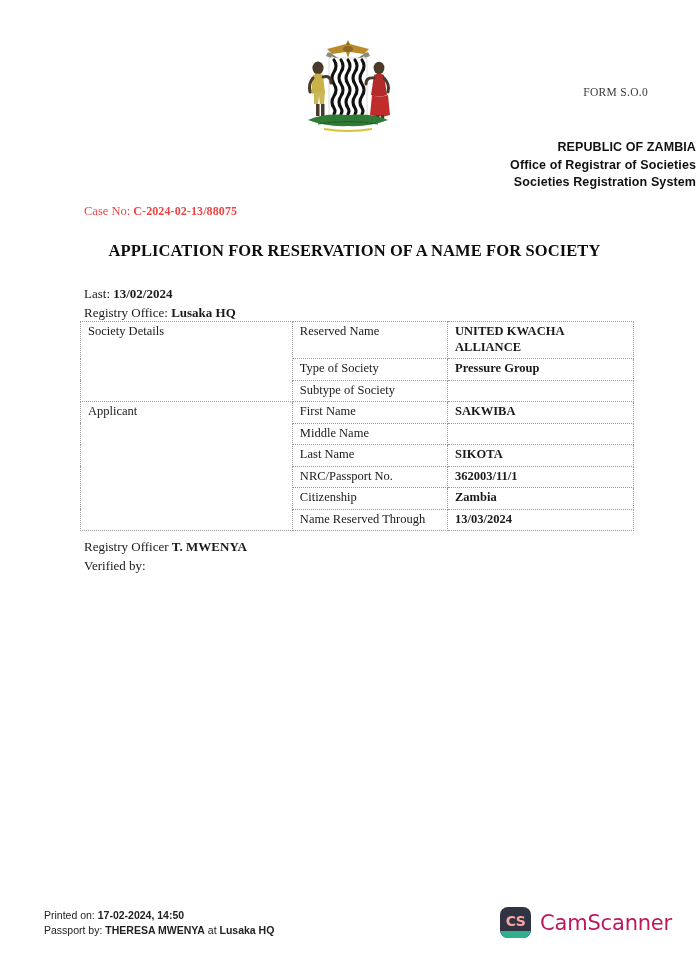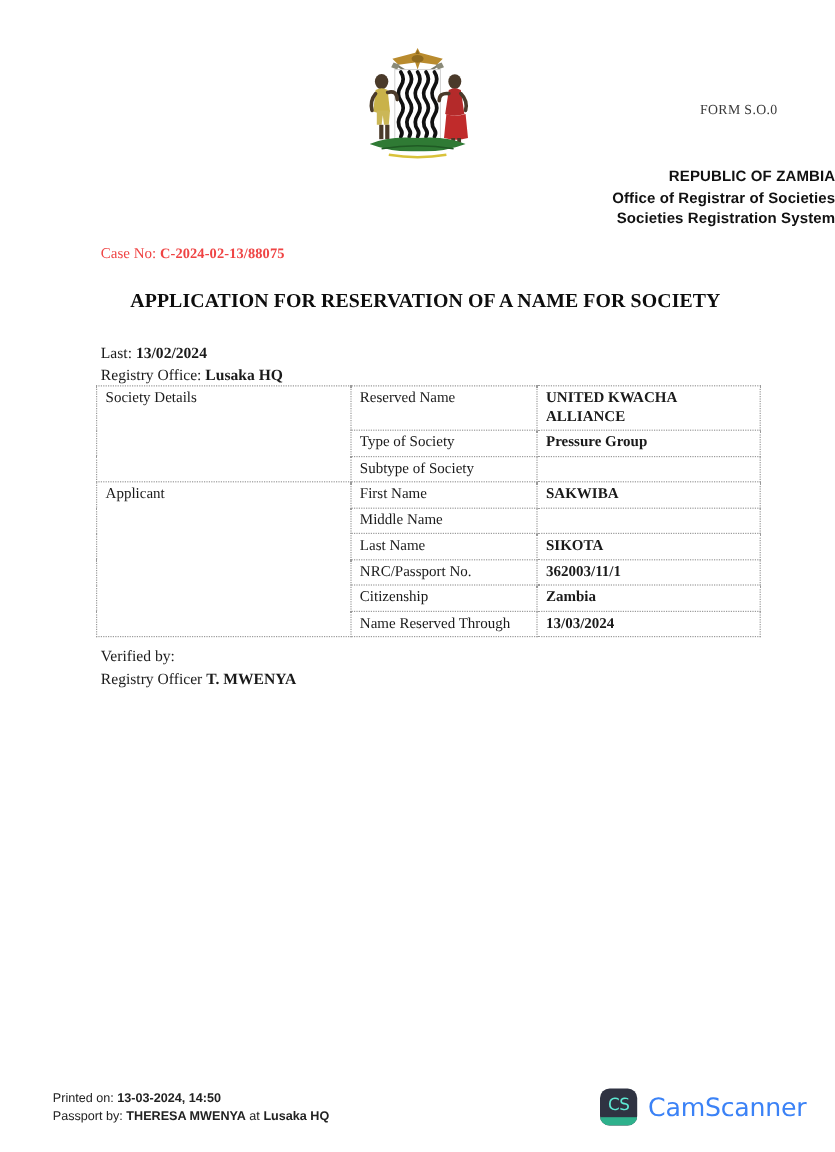--- a/index.html
+++ b/index.html
@@ -165,31 +165,31 @@
     justify-content: center;
   }
   .cs-badge .strip {
     position: absolute;
     left: 0; right: 0; bottom: 0;
     height: 7px;
     background: #2eb18c;
   }
   .cs-badge .cs-text {
     position: relative;
-    color: #5eead4;
+    color: #fca5a5;
     font-family: "DejaVu Sans", sans-serif;
-    font-weight: normal;
+    font-weight: bold;
     font-size: 14px;
     letter-spacing: -0.5px;
     margin-bottom: 4px;
   }
   .cs-word {
     font-family: "DejaVu Sans", sans-serif;
     font-size: 21px;
-    color: #3b82f6;
+    color: #be185d;
     letter-spacing: -0.2px;
   }
 </style>
 </head>
 <body>
 
 <div class="page">
 
   <div class="form-code">FORM S.O.0</div>
 
@@ -312,31 +312,31 @@
         <td class="c-value">Zambia</td>
       </tr>
       <tr>
         <td class="c-label" style="width:112px">Name Reserved Through</td>
         <td class="c-value">13/03/2024</td>
       </tr>
     </tbody>
   </table>
 
   <div class="verified">
-    <div>Verified by:</div>
     <div>
       <span>Registry Officer</span>
       <span class="val">T. MWENYA</span>
     </div>
+    <div>Verified by:</div>
   </div>
 
   <div class="footer">
     <div>
       <span class="plain">Printed on:</span>
-      <span class="val">13-03-2024, 14:50</span>
+      <span class="val">17-02-2024, 14:50</span>
     </div>
     <div>
       <span class="plain">Passport by:</span>
       <span class="val">THERESA MWENYA</span>
       <span class="plain">at</span>
       <span class="val">Lusaka HQ</span>
     </div>
   </div>
 
   <div class="camscanner">

